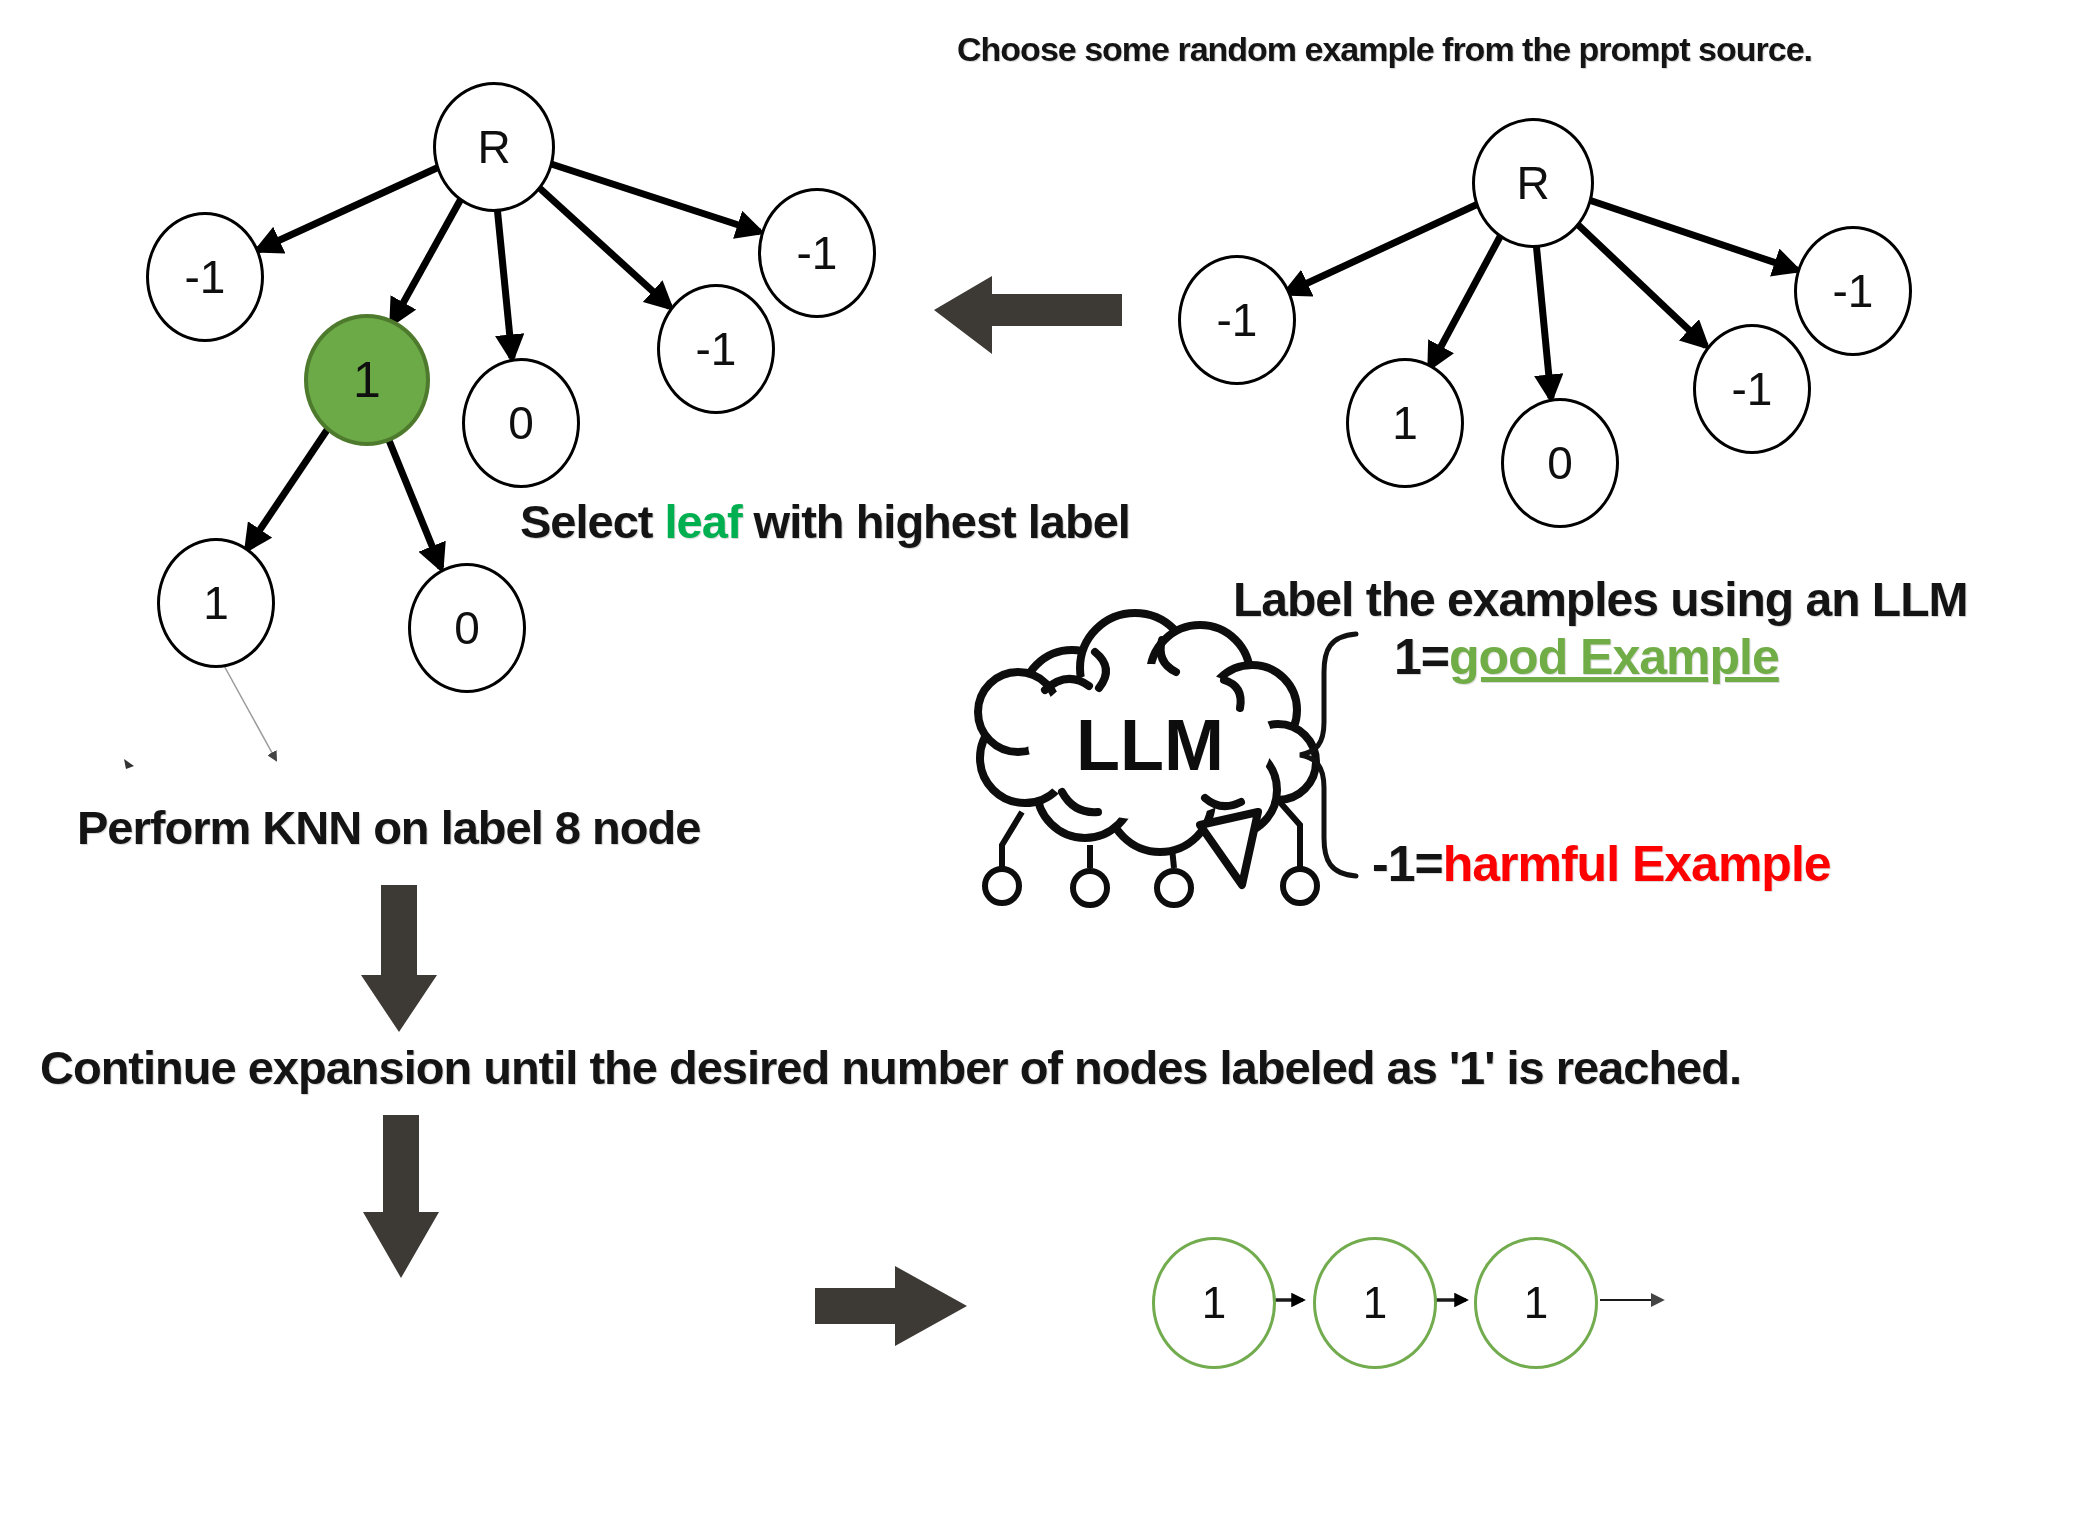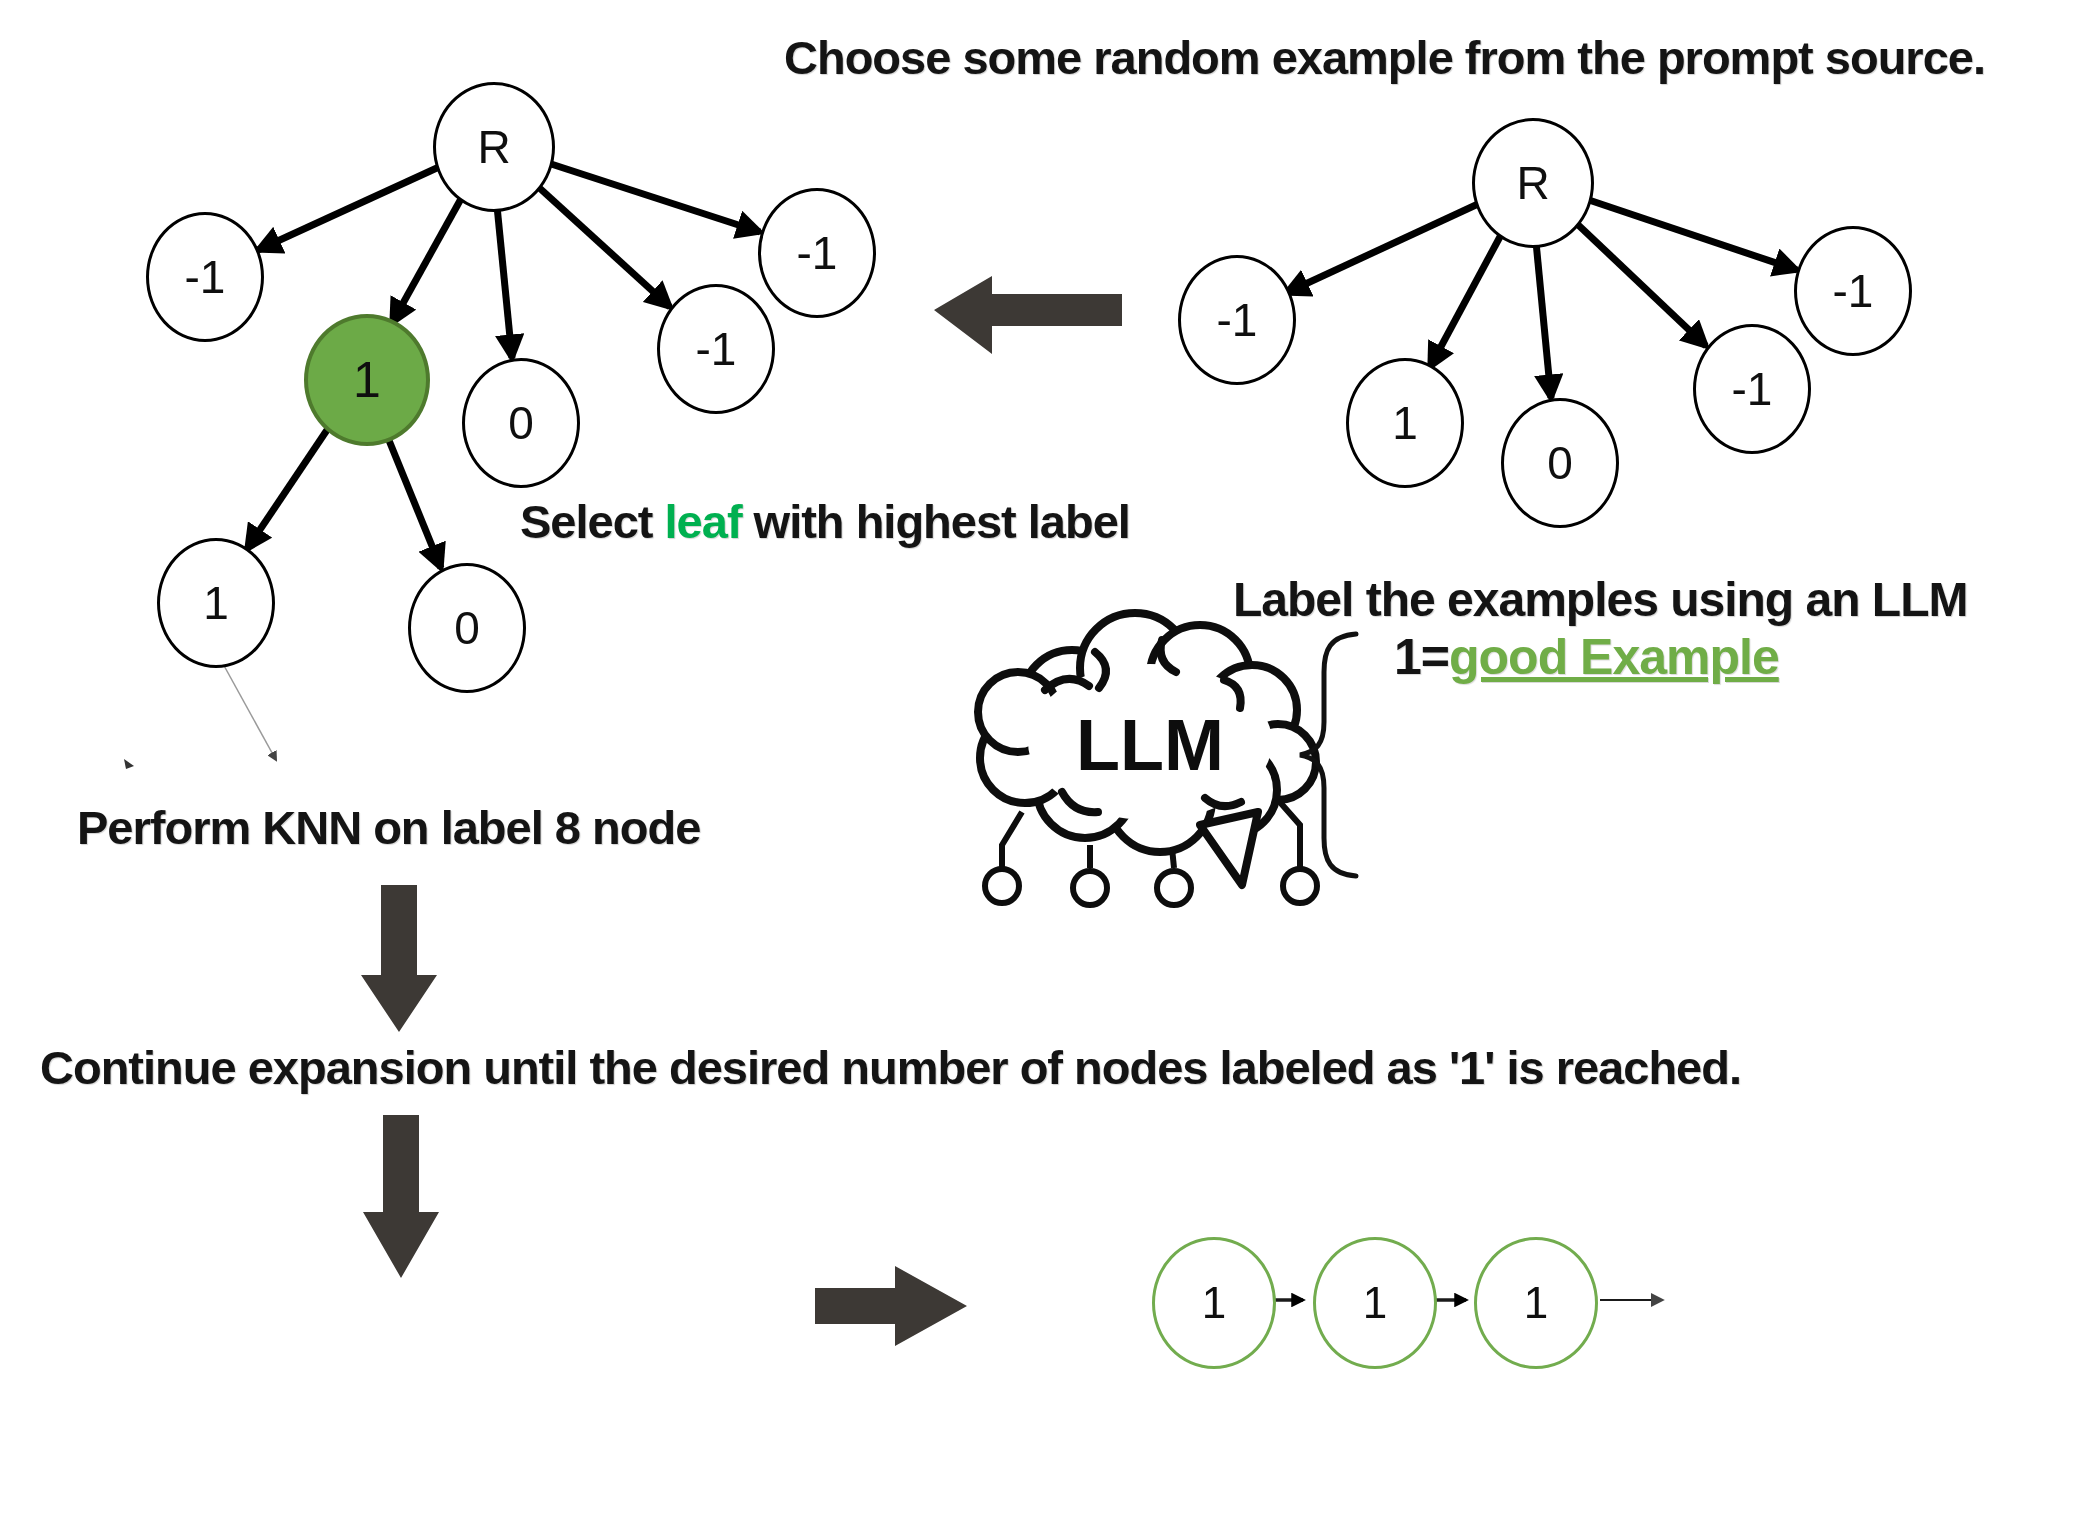--- a/index.html
+++ b/index.html
@@ -8,21 +8,21 @@
   #gfx{position:absolute;left:0;top:0;z-index:1;}
   .node{position:absolute;z-index:2;display:flex;align-items:center;justify-content:center;
         background:#ffffff;border:3px solid #000;border-radius:50%;
         font-size:46px;font-weight:400;color:#0f0f0f;}
   .node.selected{background:#6CAA47;border:4px solid #4E7A2D;font-size:50px;}
   .chain-node{position:absolute;z-index:2;display:flex;align-items:center;justify-content:center;
         background:#ffffff;border:3px solid #72AC4E;border-radius:50%;
         font-size:44px;font-weight:400;color:#0f0f0f;}
   .caption{position:absolute;z-index:3;font-weight:700;font-size:47px;letter-spacing:-1px;
            white-space:nowrap;text-shadow:1px 1px 1px rgba(0,0,0,0.18);}
-  .title{font-size:47px;text-align:center;}
+  .title{font-size:34px;text-align:center;}
   .hl-green{color:#00B050;}
   .legend-row{position:absolute;z-index:3;font-weight:700;font-size:50px;letter-spacing:-1px;
               white-space:nowrap;text-shadow:1px 1px 1px rgba(0,0,0,0.15);}
   .legend-green{color:#70AD47;text-decoration:underline;}
   .legend-blue{color:#0070C0;}
   .legend-red{color:#FF0000;}
 </style>
 </head>
 <body>
 
@@ -123,20 +123,23 @@
 
   <div class="caption" style="left:77px;top:800px;">Perform KNN on label 8 node</div>
 
   <div class="caption" style="left:40px;top:1040px;">Continue expansion until the desired number of nodes labeled as '1' is reached.</div>
 
 
 
   <div class="legend-row" style="left:1394px;top:628px;">
     <span>1=</span><span class="legend-green">good Example</span>
   </div>
+  <div class="legend-row" style="left:1372px;top:835px;">
+    <span>-1=</span><span class="legend-red">harmful Example</span>
+  </div>
 
   <div class="node" style="left:433px;top:82px;width:116px;height:124px;">
       <span>R</span>
     </div>
   <div class="node" style="left:146px;top:212px;width:112px;height:124px;">
       <span>-1</span>
     </div>
   <div class="node selected" style="left:304px;top:314px;width:118px;height:124px;">
       <span>1</span>
     </div>

